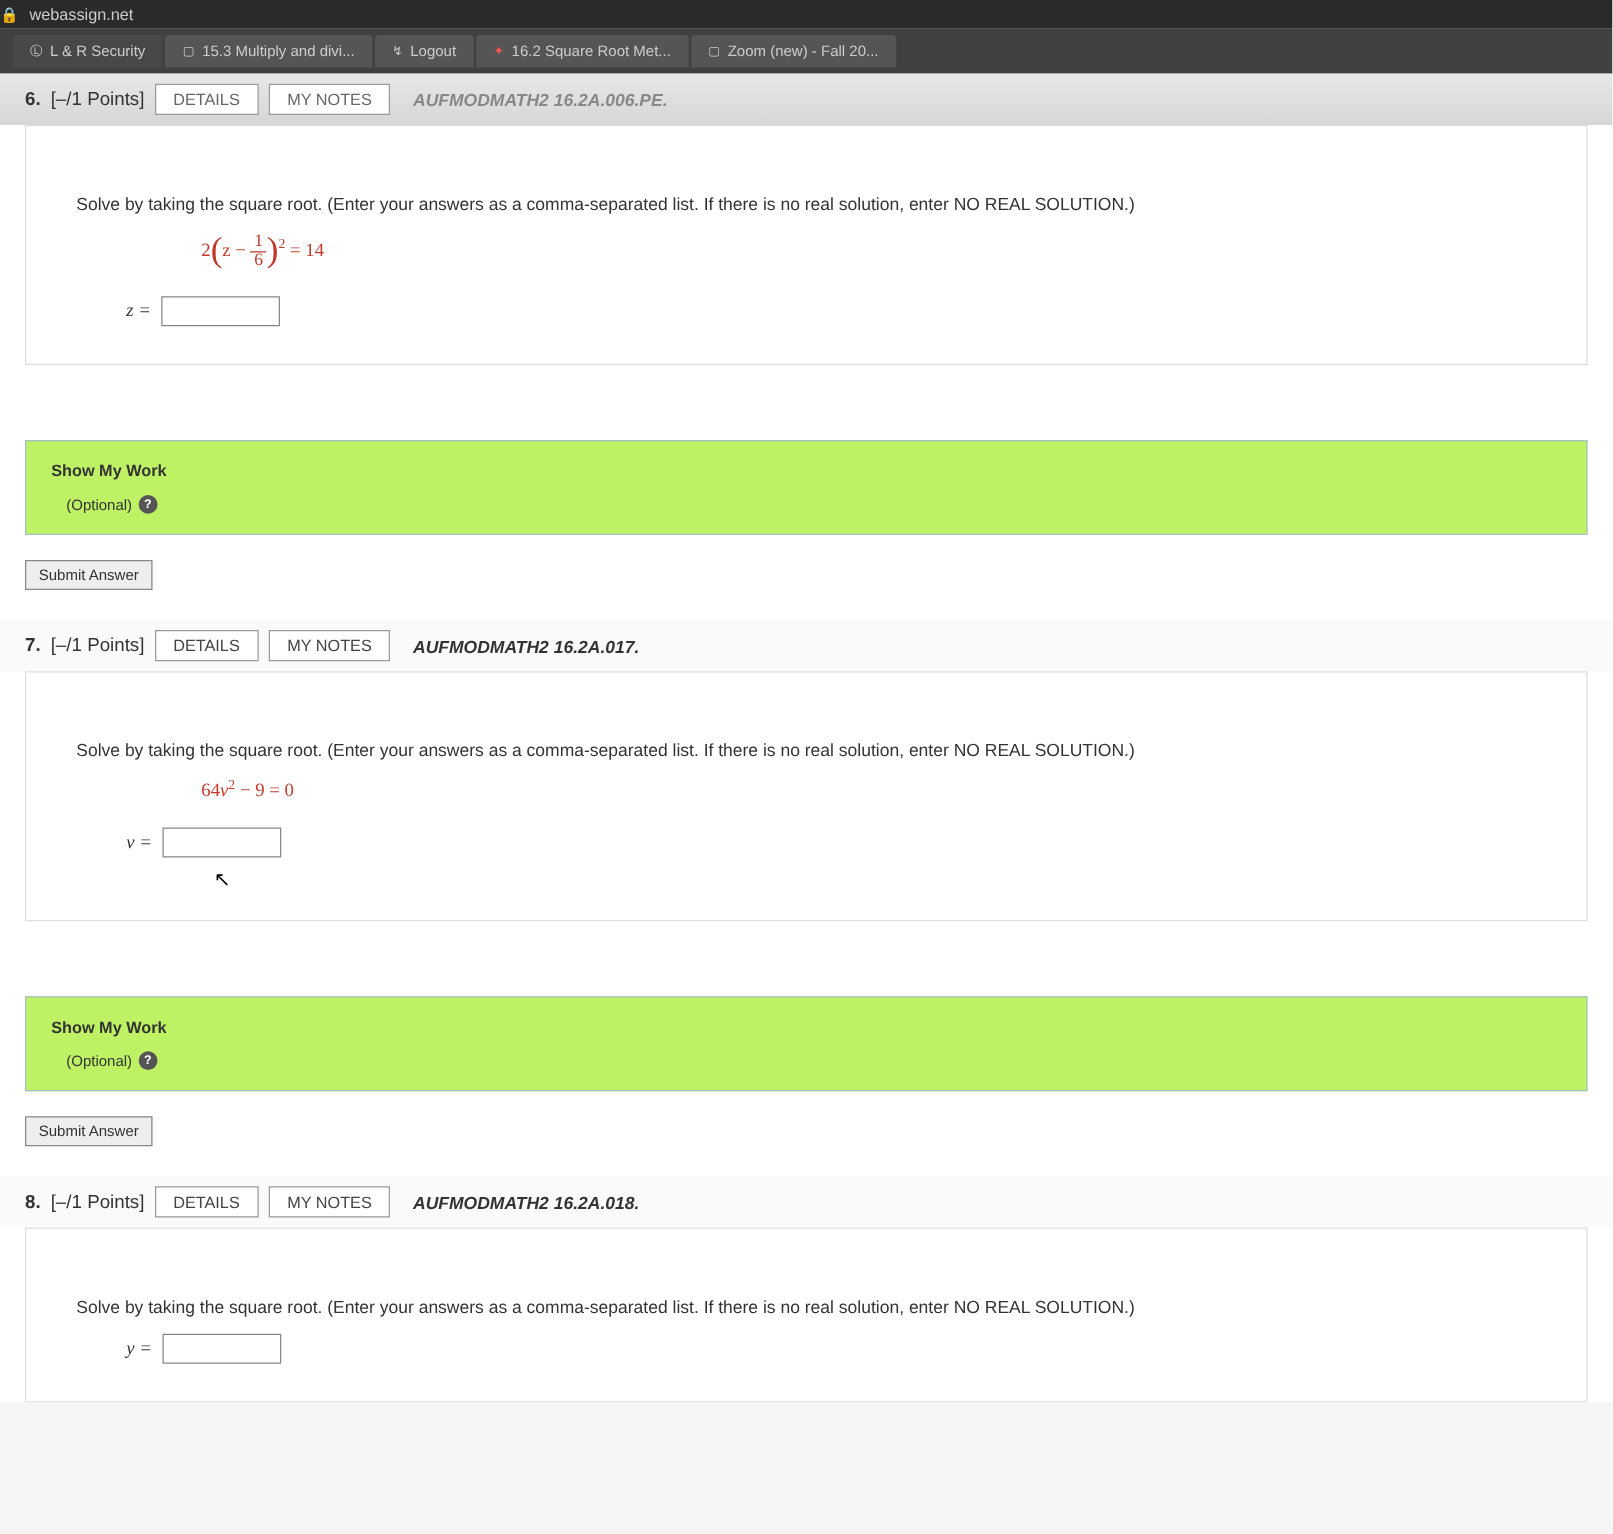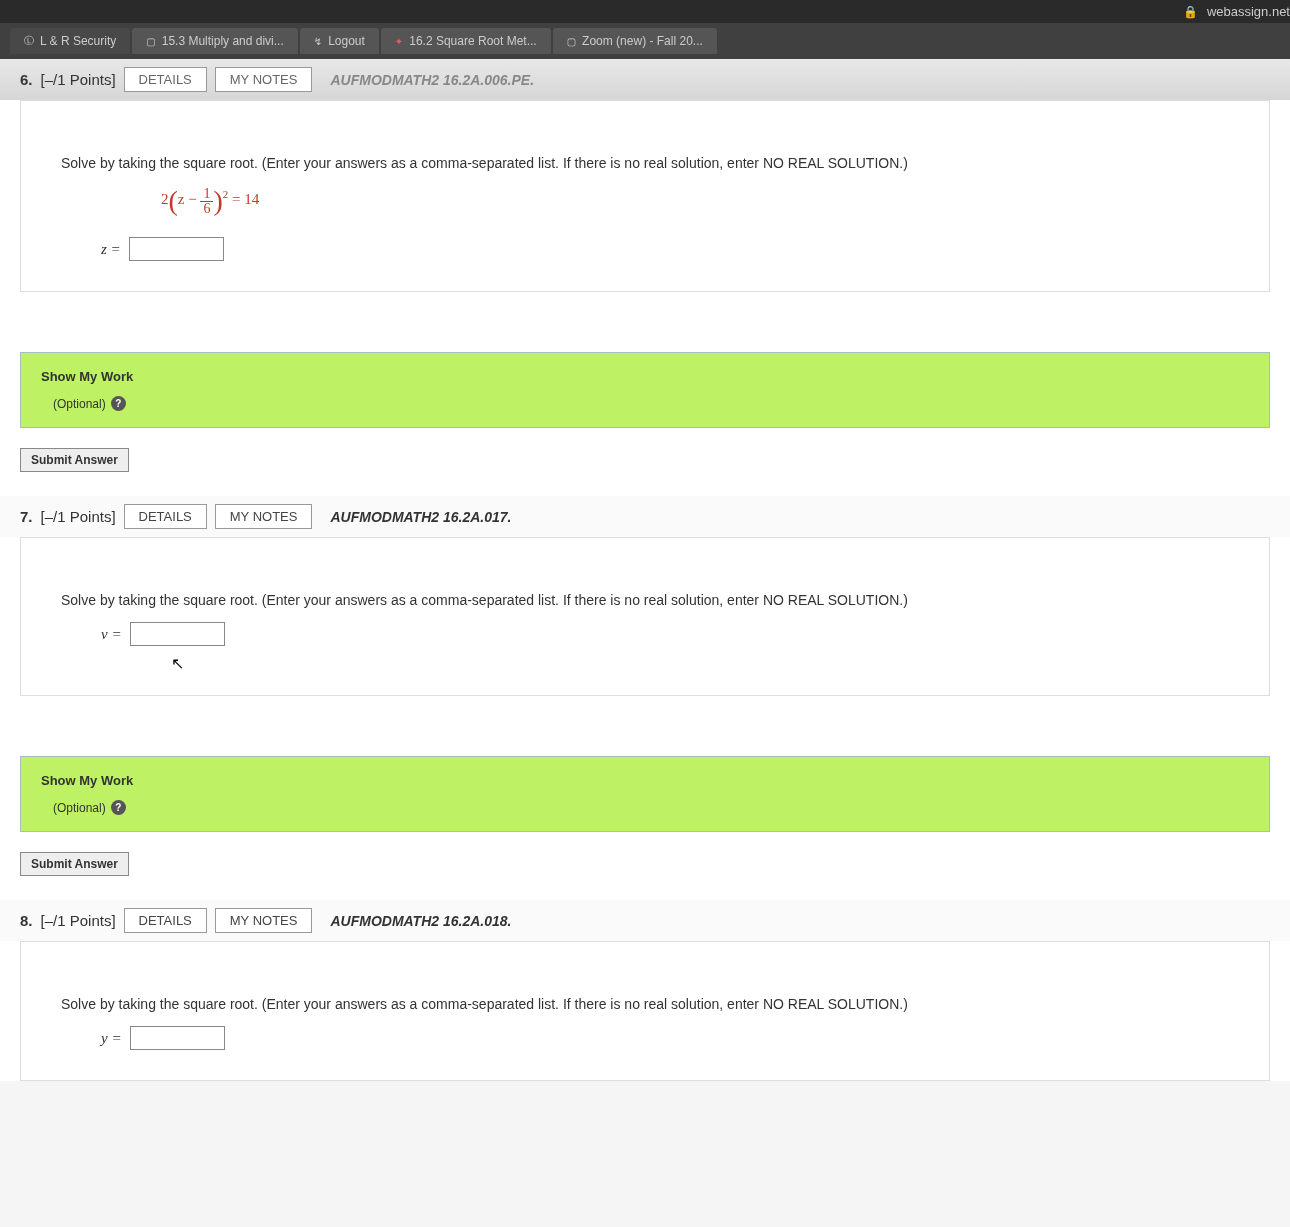--- a/index.html
+++ b/index.html
@@ -5,21 +5,21 @@
     * { margin: 0; padding: 0; box-sizing: border-box; }
     body {
       font-family: Arial, Helvetica, sans-serif;
       background: #f5f5f5;
       font-size: 14px;
       color: #333;
     }
     .top-bar {
       background: #2a2a2a;
       color: #ccc;
-      text-align: right;
+      text-align: left;
       padding: 4px 0;
       font-size: 13px;
     }
     .lock-icon { display: inline-block; margin-right: 5px; font-size: 12px; }
     .tabs-bar {
       background: #404040;
       display: flex;
       align-items: center;
       padding: 0 10px;
       gap: 2px;
@@ -139,21 +139,20 @@
     .submit-wrap {
       margin: 20px 20px 10px 20px;
     }
     .submit-button {
       background: #eee;
       border: 1px solid #888;
       padding: 4px 10px;
       font-size: 12px;
       color: #333;
       cursor: pointer;
-      font-weight: bold;
     }
     .question-section {
       margin-top: 24px;
     }
     .q6-header { background: linear-gradient(#e8e8e8,#d6d6d6); }
     .q6-header .header-button { color: #666; }
     .q6-header .q-source { color: #888; }
     .frac-block {
       display: inline-block;
       vertical-align: middle;
@@ -239,20 +238,21 @@
   <div class="question-section">
     <div class="question-header">
       <span class="q-number">7.</span>
       <span>[–/1 Points]</span>
       <button class="header-button">DETAILS</button>
       <button class="header-button">MY NOTES</button>
       <span class="q-source">AUFMODMATH2 16.2A.017.</span>
     </div>
     <div class="question-body">
       <div class="prompt-text">Solve by taking the square root. (Enter your answers as a comma-separated list. If there is no real solution, enter NO REAL SOLUTION.)</div>
+      <div class="equation">64<i>v</i><span class="sup2">2</span> − 9 = 0</div>
       <div class="answer-line">
         <span>v =</span>
         <input class="answer-input" type="text" style="">
       </div>
       <div class="cursor-arrow">↖</div>
     </div>
     <div class="show-work-panel">
       <div class="show-work-header">Show My Work</div>
       <div class="show-work-sub">
         <span>(Optional)</span>

